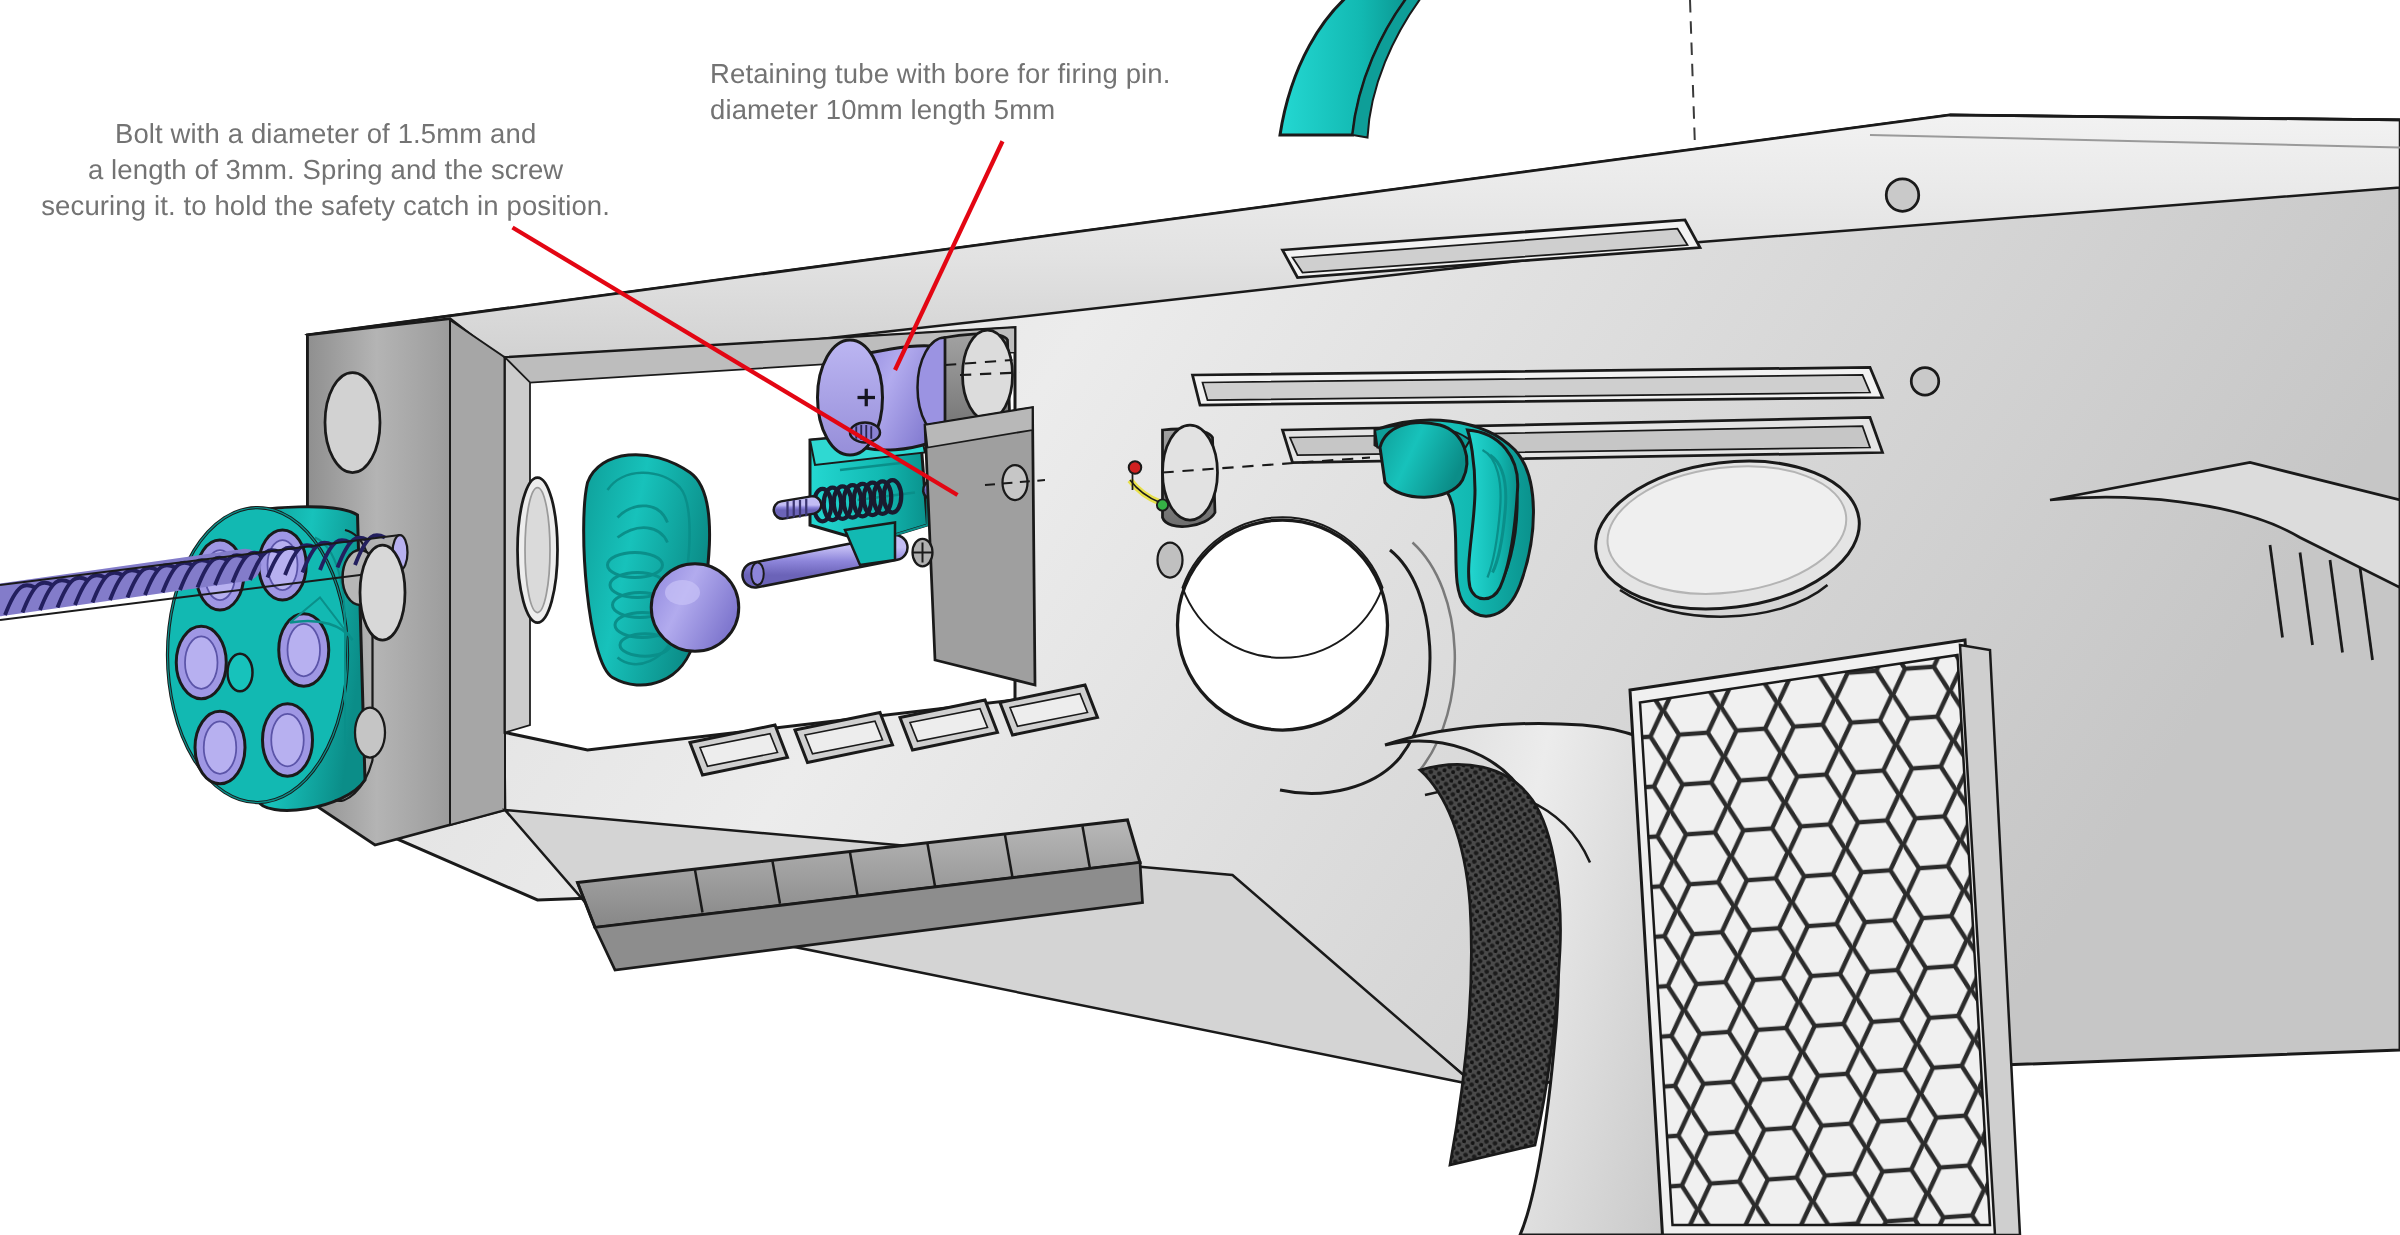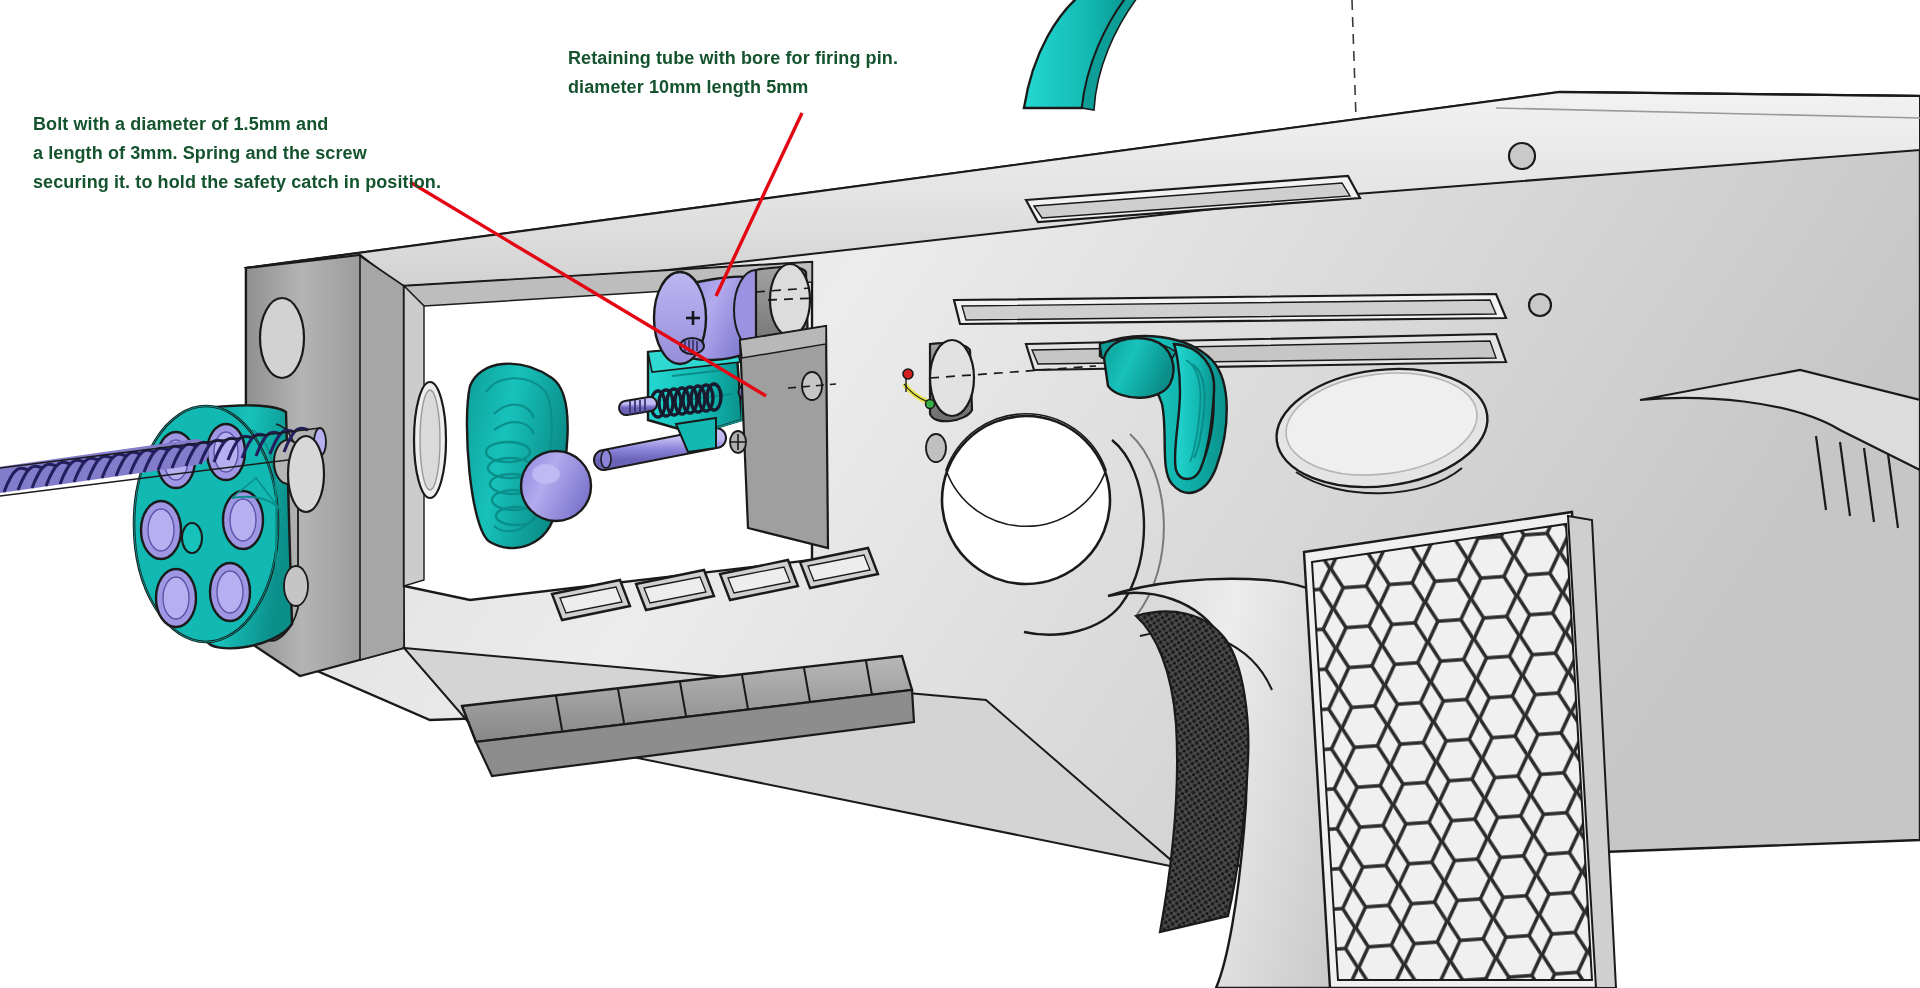--- a/index.html
+++ b/index.html
@@ -1,24 +1,24 @@
 <!DOCTYPE html>
 <html><head>
 <meta charset="utf-8">
 <title>CAD Assembly Annotation View</title>
 <style>
   html,body{margin:0;padding:0;background:#ffffff;}
   body{width:1920px;height:988px;overflow:hidden;
        font-family:"Liberation Sans","DejaVu Sans",sans-serif;}
   #stage{position:relative;width:1920px;height:988px;background:#ffffff;}
   #cad{position:absolute;inset:0;}
-  .anno{position:absolute;color:#14532d;font-weight:bold;
+  .anno{position:absolute;color:#737373;font-weight:normal;
         font-family:"Liberation Sans","DejaVu Sans",sans-serif;
-        font-size:18px;line-height:29px;letter-spacing:.1px;white-space:pre;}
-  #anno-bolt{left:33px;top:110px;}
+        font-size:22px;line-height:29px;letter-spacing:.1px;white-space:pre;}
+  #anno-bolt{left:33px;top:92px;text-align:center;}
   #anno-tube{left:568px;top:44px;}
 </style>
 </head>
 <body>
 
 <div id="stage">
 
   <svg id="cad" viewBox="0 0 1920 988" preserveAspectRatio="none">
     <defs>
       <linearGradient id="gBodyTop" x1="0" y1="0" x2="0" y2="1">

